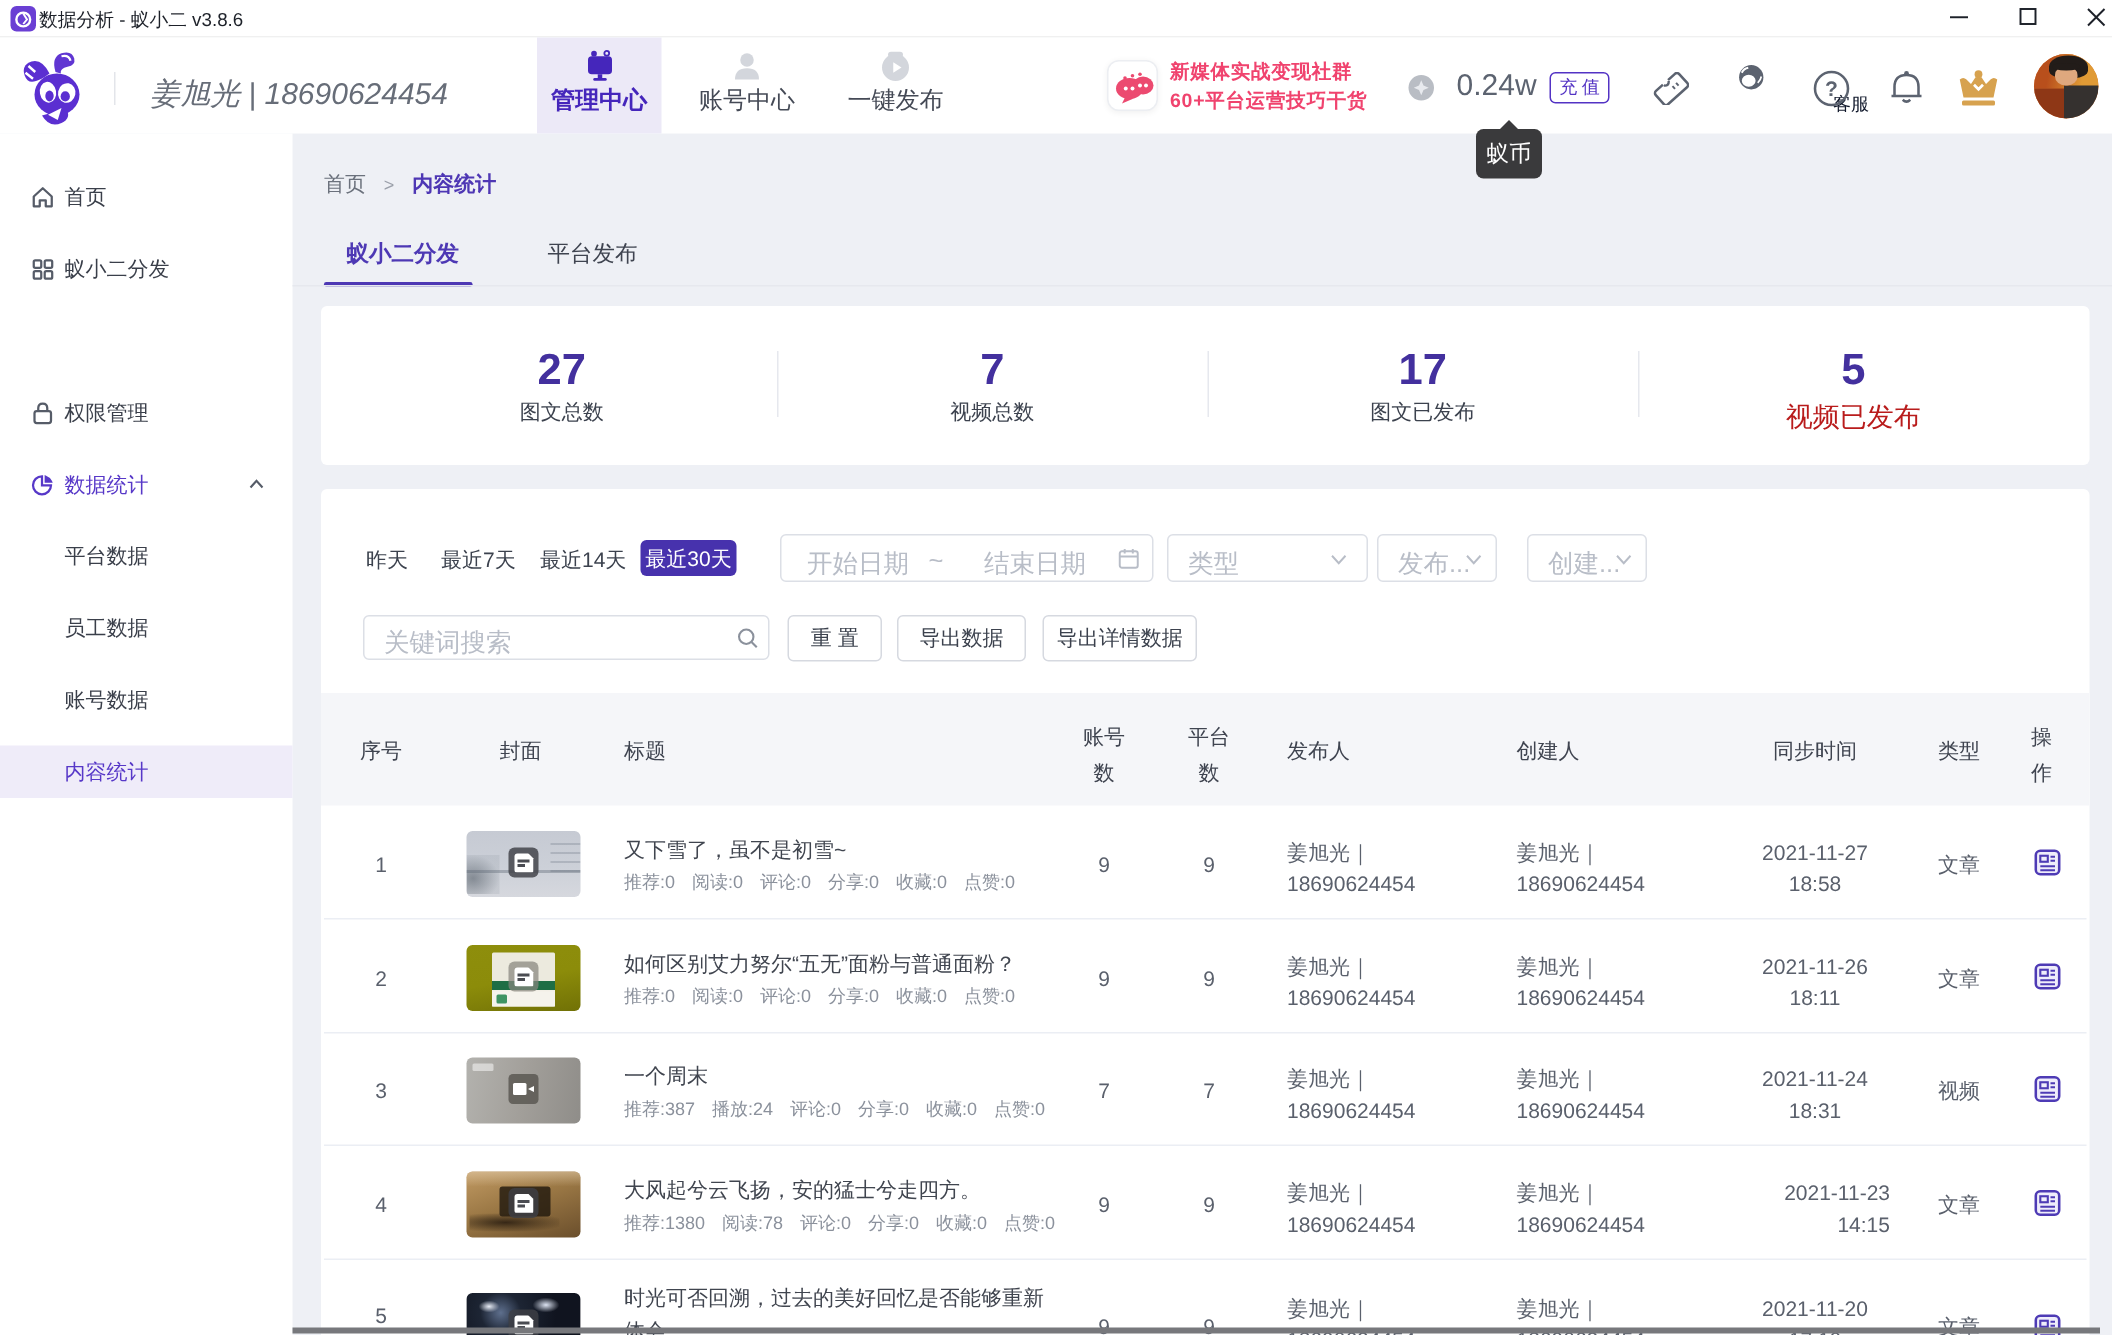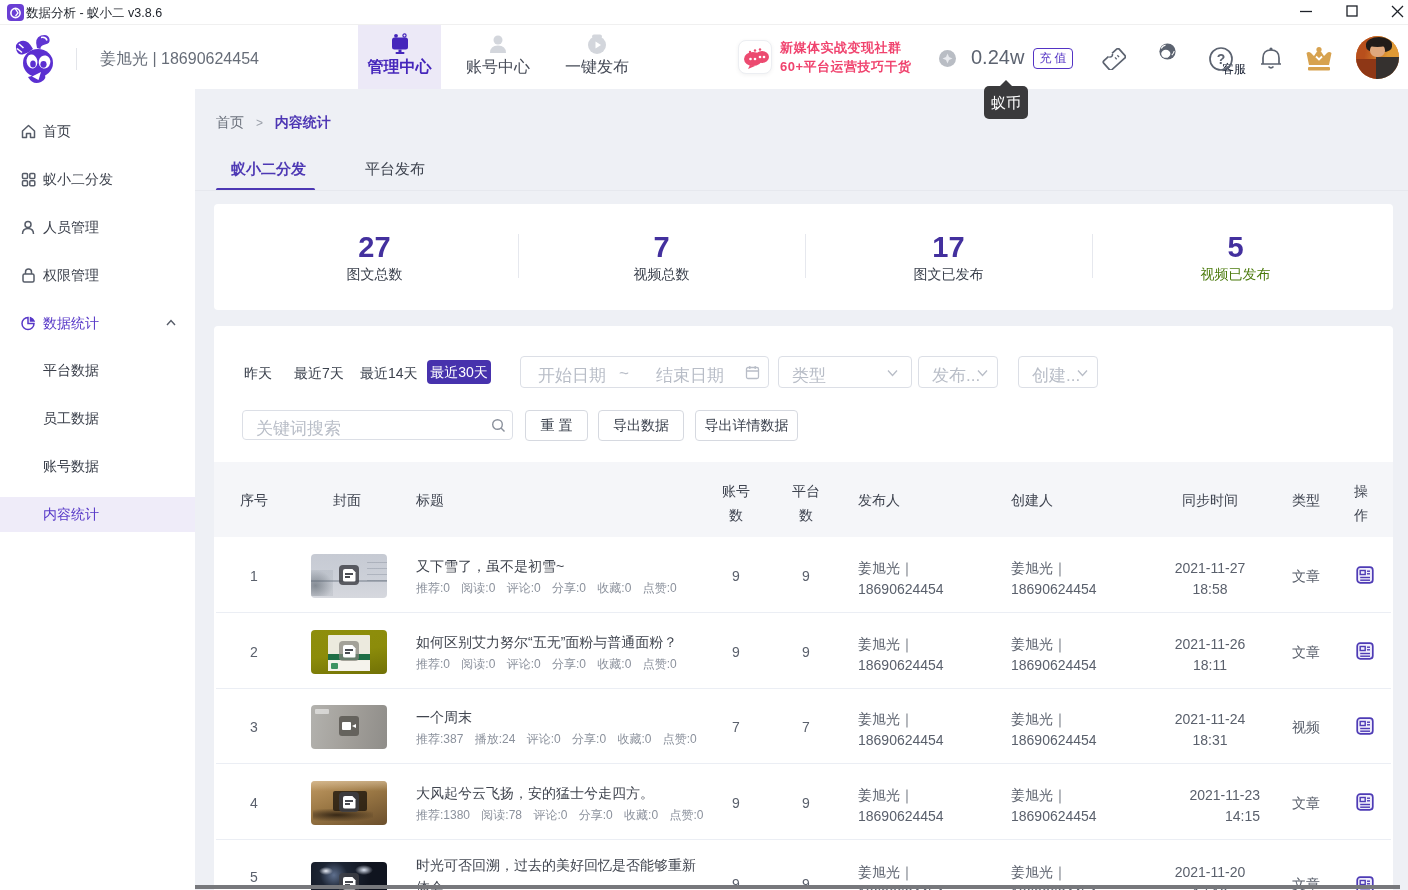--- a/index.html
+++ b/index.html
@@ -9,21 +9,21 @@
 
 
 #titlebar { position:absolute; left:0; top:0; width:1408px; height:25px; background:#fff; border-bottom:1px solid #f0f0f0; }
 #tb-icon { position:absolute; left:7px; top:4px; width:17px; height:17px; border-radius:4px; background:#6a3fd4; }
 #tb-title { position:absolute; left:26px; top:5px; font-size:12.5px; color:#1d2129; }
 .winbtn { position:absolute; top:0; width:14px; height:22px; }
 
 
 #header { position:absolute; left:0; top:25px; width:1408px; height:64px; background:#fff; }
 #hdr-divider { position:absolute; left:76px; top:23px; width:1px; height:22px; background:#e3e5ea; }
-#hdr-user { position:absolute; left:100px; top:24px; font-size:16px; color:#676d78; }
+#hdr-user { position:absolute; left:100px; top:24px; font-size:20px; color:#676d78;font-style:italic; }
 .navitem { position:absolute; top:0; height:64px; text-align:center; }
 .navitem .nicon { display:block; margin:8px auto 2px; }
 .navitem .nlabel { font-size:16px; color:#454a56; }
 #nav-active { left:358px; width:83px; background:#ece9f7; }
 #nav-active .nlabel { color:#4526bb; font-weight:bold; }
 #nav2 { left:458px; width:80px; }
 #nav3 { left:557px; width:80px; }
 
 
 #ad { position:absolute; left:738px; top:13px; }
@@ -214,29 +214,20 @@
     <svg width="17" height="17" viewBox="0 0 17 17">
         <g fill="none" stroke="#565c68" stroke-width="1.5">
           <rect x="2.5" y="2.5" width="5" height="5" rx="1"></rect>
           <rect x="9.8" y="2.5" width="5" height="5" rx="1"></rect>
           <rect x="2.5" y="9.8" width="5" height="5" rx="1"></rect>
           <rect x="9.8" y="9.8" width="5" height="5" rx="1"></rect>
         </g>
       </svg>
     <span class="slabel">蚁小二分发</span>
   </div>
-  <div class="side-item" style="top:120px">
-    <svg width="17" height="17" viewBox="0 0 17 17">
-        <g fill="none" stroke="#565c68" stroke-width="1.5">
-          <circle cx="8" cy="5.5" r="3"></circle>
-          <path d="M2.5 15 Q2.5 9.5 8 9.5 Q13.5 9.5 13.5 15"></path>
-        </g>
-      </svg>
-    <span class="slabel">人员管理</span>
-  </div>
   <div class="side-item" style="top:168px">
     <svg width="17" height="17" viewBox="0 0 17 17">
         <g fill="none" stroke="#565c68" stroke-width="1.5">
           <rect x="3" y="7" width="11" height="8" rx="1.5"></rect>
           <path d="M5.5 7 L5.5 5 Q5.5 2 8.5 2 Q11.5 2 11.5 5 L11.5 7"></path>
         </g>
       </svg>
     <span class="slabel">权限管理</span>
   </div>
   <div class="side-item" style="top:216px;color:#5738c8">
@@ -282,21 +273,21 @@
     <div style="position:absolute;left:304px;top:0;width:287px;text-align:center">
       <div style="margin-top:27px;font-size:29px;font-weight:bold;color:#43309e">7</div>
       <div style="margin-top:2px;font-size:14px;color:#3c424e">视频总数</div>
     </div>
     <div style="position:absolute;left:591px;top:0;width:287px;text-align:center">
       <div style="margin-top:27px;font-size:29px;font-weight:bold;color:#43309e">17</div>
       <div style="margin-top:2px;font-size:14px;color:#3c424e">图文已发布</div>
     </div>
     <div style="position:absolute;left:878px;top:0;width:287px;text-align:center">
       <div style="margin-top:27px;font-size:29px;font-weight:bold;color:#43309e">5</div>
-      <div style="margin-top:2px;font-size:14px;color:#4d7c0f">视频已发布</div>
+      <div style="margin-top:2px;font-size:18px;color:#b91c1c">视频已发布</div>
     </div>
     <div style="position:absolute;left:304px;top:30px;width:1px;height:44px;background:#e6e8ee"></div>
     <div style="position:absolute;left:591px;top:30px;width:1px;height:44px;background:#e6e8ee"></div>
     <div style="position:absolute;left:878px;top:30px;width:1px;height:44px;background:#e6e8ee"></div>
   </div>
 
   <div class="card" style="left:19px;top:237px;width:1179px;height:653px;border-radius:4px 4px 0 0;overflow:hidden">
 
     <div class="qd" style="left:30px;top:39px">昨天</div>
     <div class="qd" style="left:80px;top:39px">最近7天</div>

